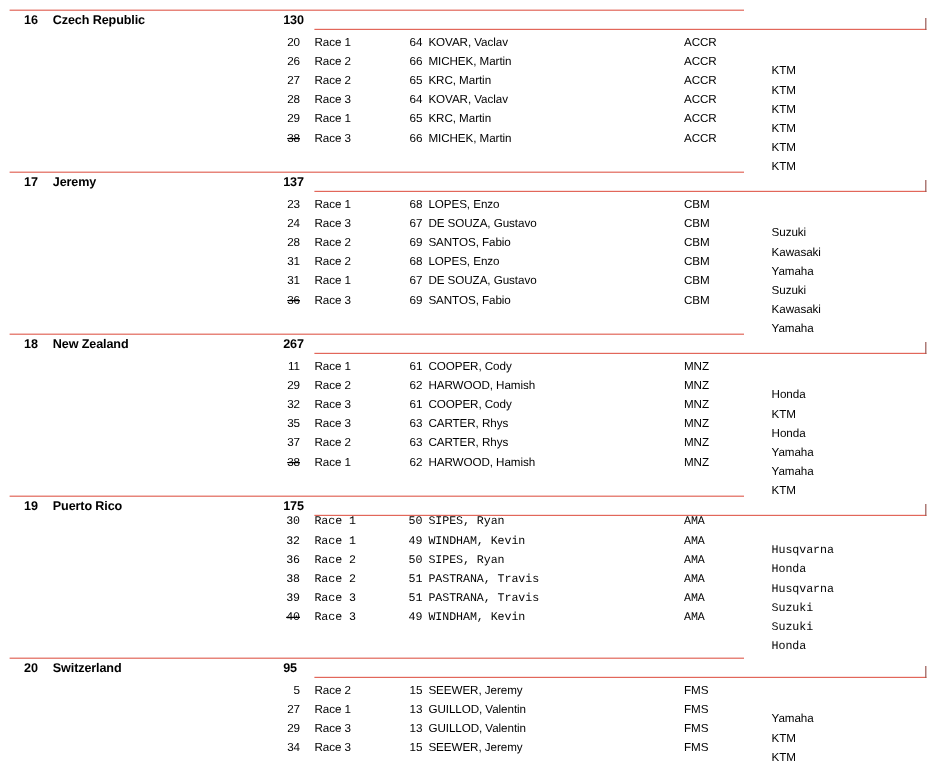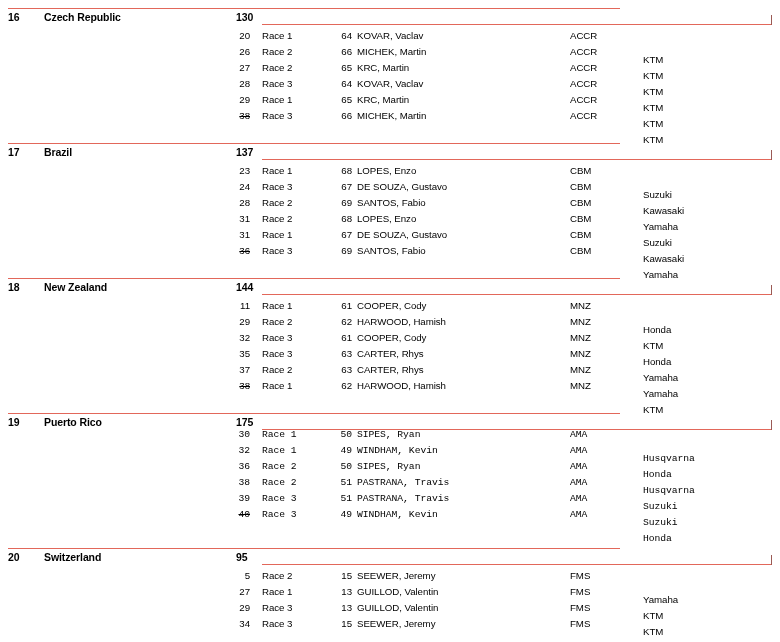--- a/index.html
+++ b/index.html
@@ -38,21 +38,21 @@
     border-top: 1.6px solid #E2675A;
   }
 
   
   .nation-header {
     position: relative;
     height: 22px;
   }
   .rank {
     position: absolute;
-    left: 8px;
+    left: 20px;
     top: 2px;
     font-size: 10.5px;
     font-weight: bold;
     letter-spacing: -0.1px;
   }
   .nation-name {
     position: absolute;
     left: 44px;
     top: 2px;
     font-size: 10.5px;
@@ -179,21 +179,21 @@
           <span class="cell c-rider">MICHEK, Martin</span>
           <span class="cell c-fed">ACCR</span>
           <span class="cell c-bike">KTM</span>
         </div>
       </div>
     </div>
     <div class="nation-block" style="position: absolute; left: 0px; top: 135px;">
       <div class="rule-top" style="top: 8px;"></div>
       <div class="nation-header" style="position: absolute; top: 9px; left: 0px; width: 740px;">
         <div class="rank">17</div>
-        <div class="nation-name">Brazil</div>
+        <div class="nation-name">Jeremy</div>
         <div class="points">137</div>
         <div class="rule-under"></div>
         <div class="rule-tick"></div>
       </div>
       <div class="riders" style="position: absolute; top: 26px; left: 0px; width: 780px;">
         <div class="rider-row">
           <span class="cell c-pos">23</span>
           <span class="cell c-race">Race 1</span>
           <span class="cell c-num">68</span>
           <span class="cell c-rider">LOPES, Enzo</span>
@@ -240,21 +240,21 @@
           <span class="cell c-fed">CBM</span>
           <span class="cell c-bike">Yamaha</span>
         </div>
       </div>
     </div>
     <div class="nation-block" style="position: absolute; left: 0px; top: 270px;">
       <div class="rule-top" style="top: 8px;"></div>
       <div class="nation-header" style="position: absolute; top: 9px; left: 0px; width: 780px;">
         <div class="rank">18</div>
         <div class="nation-name">New Zealand</div>
-        <div class="points">144</div>
+        <div class="points">267</div>
         <div class="rule-under"></div>
         <div class="rule-tick"></div>
       </div>
       <div class="riders" style="position: absolute; top: 26px; left: 0px; width: 780px;">
         <div class="rider-row">
           <span class="cell c-pos">11</span>
           <span class="cell c-race">Race 1</span>
           <span class="cell c-num">61</span>
           <span class="cell c-rider">COOPER, Cody</span>
           <span class="cell c-fed">MNZ</span>

